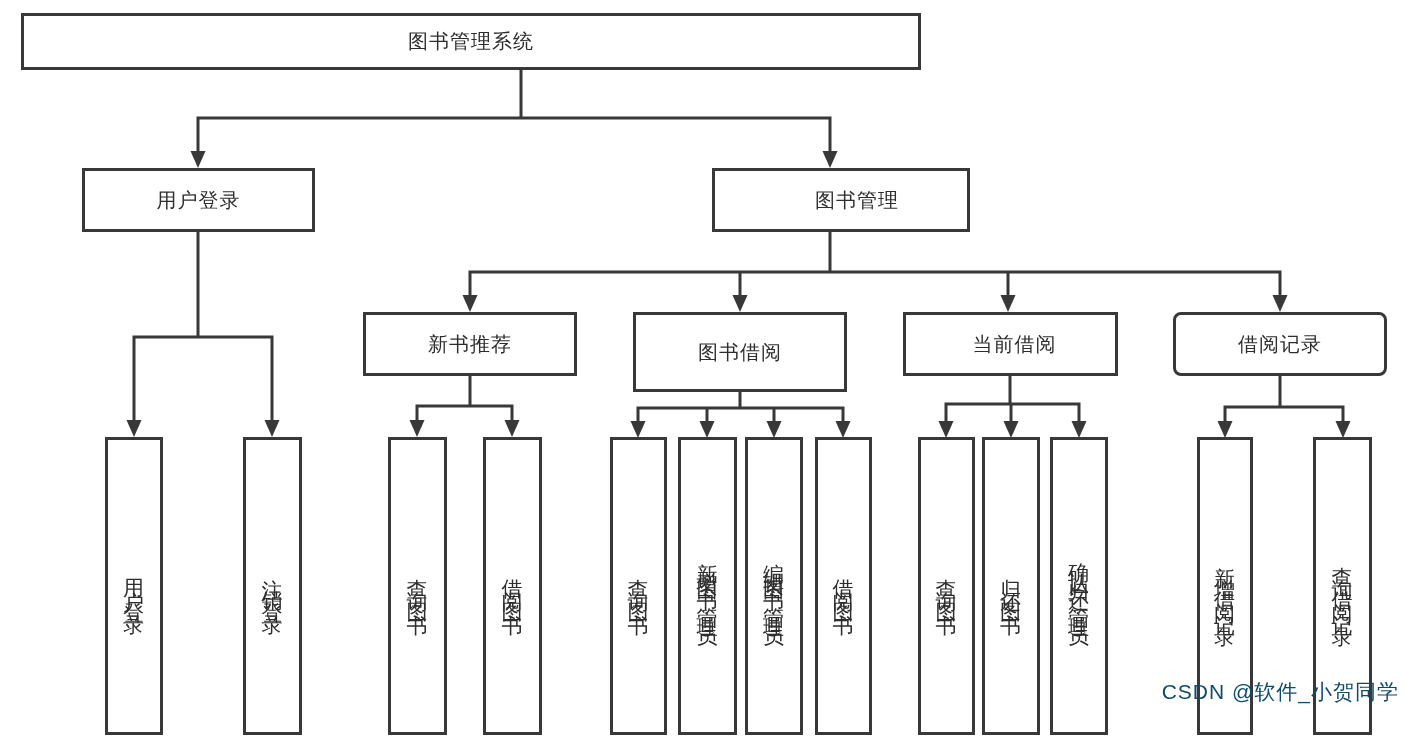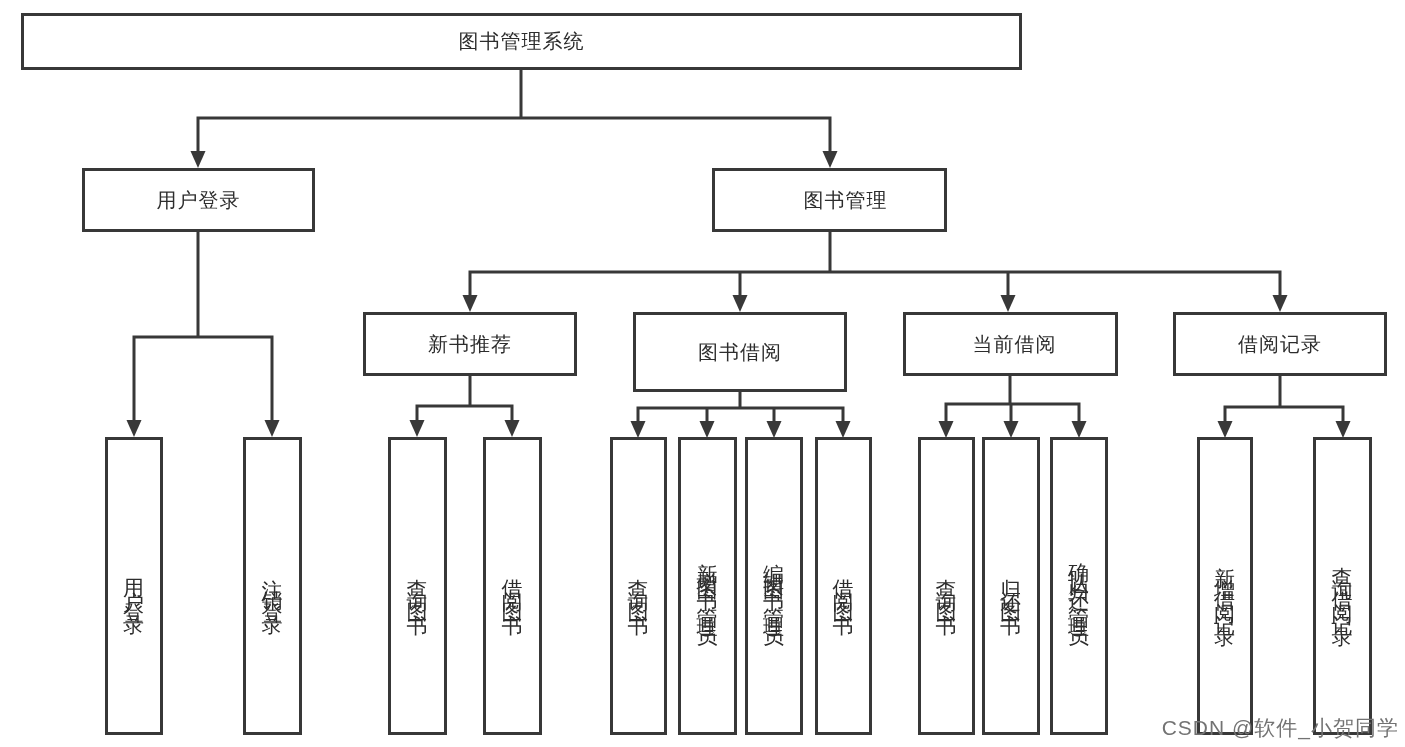--- a/index.html
+++ b/index.html
@@ -33,23 +33,23 @@
     writing-mode: vertical-rl;
     text-orientation: mixed;
     letter-spacing: 12px;
     line-height: 1;
     white-space: nowrap;
   }
   .vtext.tight { letter-spacing: 9px; }
   .watermark {
     position: absolute;
     right: 6px;
-    top: 714px;
+    top: 678px;
     font-size: 21px;
-    color: #737373;
+    color: #0c4a6e;
     letter-spacing: 1px;
     white-space: nowrap;
   }
 </style>
 </head>
 <body>
 
 <div class="canvas">
 
   <svg class="connectors" width="1405" height="747" viewBox="0 0 1405 747">
@@ -78,41 +78,41 @@
       <polygon points="766.5,421 781.5,421 774,438"></polygon>
       <polygon points="835.5,421 850.5,421 843,438"></polygon>
       <polygon points="938.5,421 953.5,421 946,438"></polygon>
       <polygon points="1003.5,421 1018.5,421 1011,438"></polygon>
       <polygon points="1071.5,421 1086.5,421 1079,438"></polygon>
       <polygon points="1217.5,421 1232.5,421 1225,438"></polygon>
       <polygon points="1335.5,421 1350.5,421 1343,438"></polygon>
     </g>
   </svg>
 
-  <div class="node h" style="left:21px; top:13px; width:1001px; height:57px;font-family:Liberation Mono, monospace;">
+  <div class="node h" style="left:21px; top:13px; width:900px; height:57px;font-family:Liberation Mono, monospace;">
     <span>图书管理系统</span>
   </div>
 
   <div class="node h" style="left:82px; top:168px; width:233px; height:64px;">
     <span>用户登录</span>
   </div>
-  <div class="node h" style="left:712px; top:168px; width:235px; height:64px;padding-left:32px;">
+  <div class="node h" style="left:712px; top:168px; width:258px; height:64px;padding-left:32px;">
     <span>图书管理</span>
   </div>
 
   <div class="node h" style="left:363px; top:312px; width:214px; height:64px;font-family:Liberation Serif, serif;">
     <span>新书推荐</span>
   </div>
   <div class="node h" style="left:633px; top:312px; width:214px; height:80px;">
     <span>图书借阅</span>
   </div>
   <div class="node h" style="left:903px; top:312px; width:215px; height:64px;padding-left:8px;">
     <span>当前借阅</span>
   </div>
-  <div class="node h" style="left:1173px; top:312px; width:214px; height:64px;">
+  <div class="node h" style="left:1173px; top:312px; width:214px; height:64px;border-radius:8px;">
     <span>借阅记录</span>
   </div>
 
   <div class="node leaf" style="left:105px; top:437px; width:58px; height:298px;">
     <span class="vtext">用户登录</span>
   </div>
   <div class="node leaf" style="left:243px; top:437px; width:59px; height:298px;">
     <span class="vtext">注销登录</span>
   </div>
 

